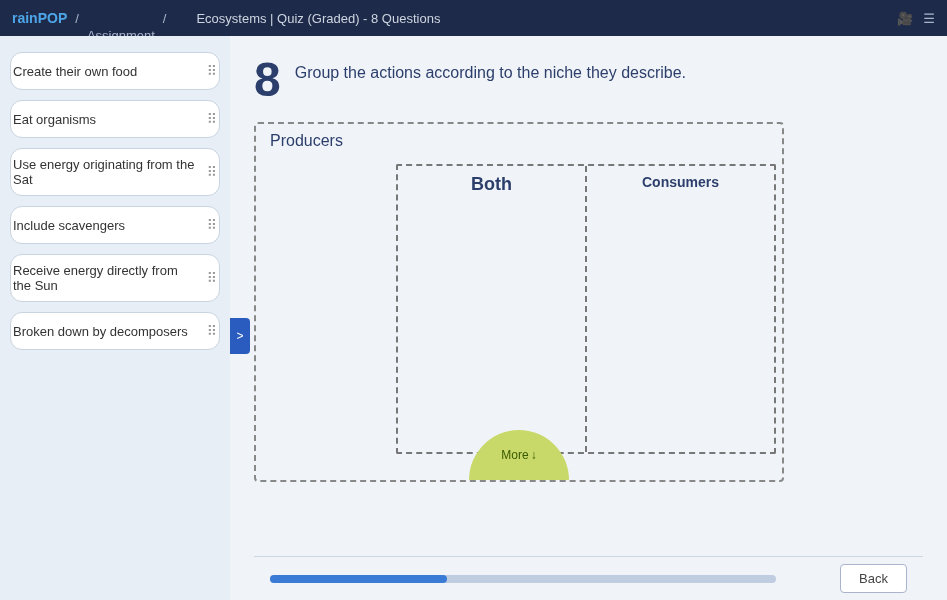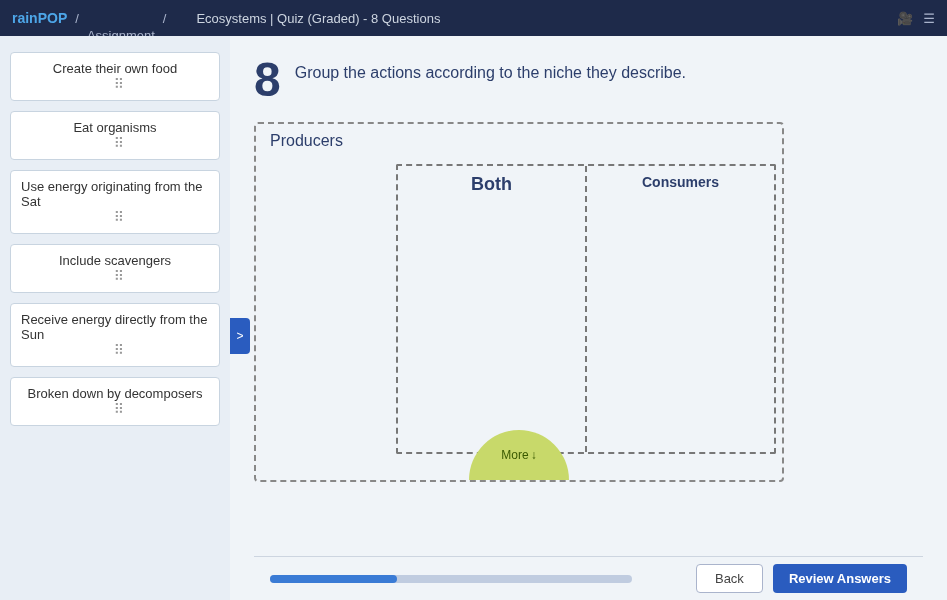--- a/index.html
+++ b/index.html
@@ -60,30 +60,29 @@
       padding: 16px 10px;
       display: flex;
       flex-direction: column;
       gap: 10px;
       flex-shrink: 0;
     }
 
     .drag-item {
       background: #ffffff;
       border: 1px solid #c8d4e0;
-      border-radius: 4px;
-      padding: 8px 10px;
+      border-radius: 12px;
+      padding: 8px 2px;
       display: flex;
       align-items: center;
       justify-content: space-between;
       font-size: 13px;
       color: #333;
       cursor: grab;
       min-height: 38px;
-      flex-direction: column;
     }
     .drag-item .drag-handle {
       color: #999;
       font-size: 14px;
       margin-left: 8px;
       flex-shrink: 0;
     }
 
     
     .content-area {
@@ -342,21 +341,20 @@
 
       </div>
     </div>
 
     <div class="bottom-bar">
       <div class="progress-bar-container">
         <div class="progress-bar-fill"></div>
       </div>
       <div class="bottom-buttons">
         <button class="btn-back">Back</button>
-        <button class="btn-review">Review Answers</button>
       </div>
     </div>
 
   </div>
 </div>
 
 <button class="sidebar-toggle" style="top: calc(36px + 50%); position: fixed;">
   <span>&gt;</span>
 </button>
 

